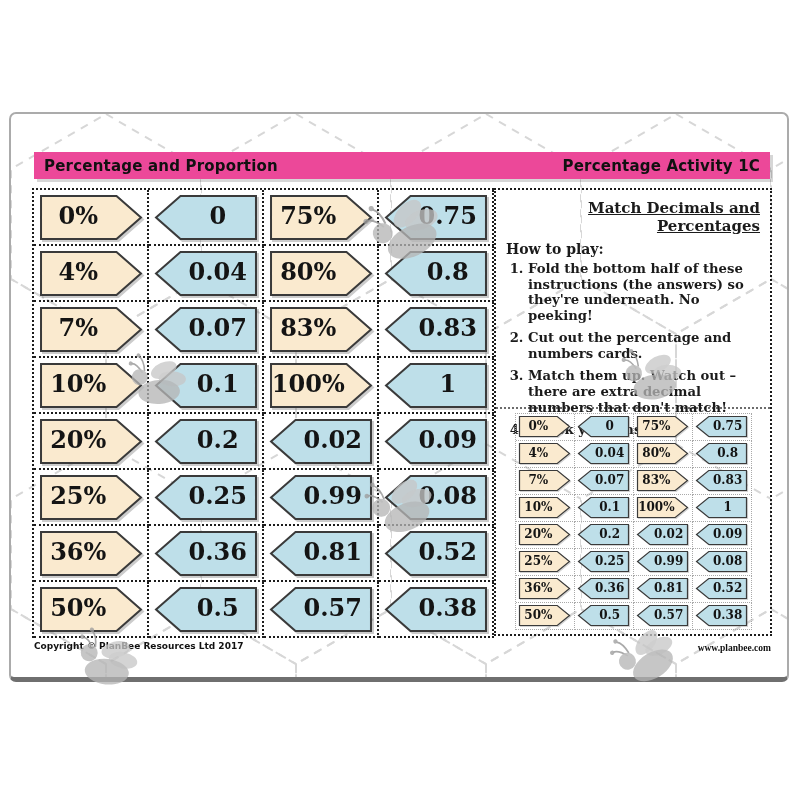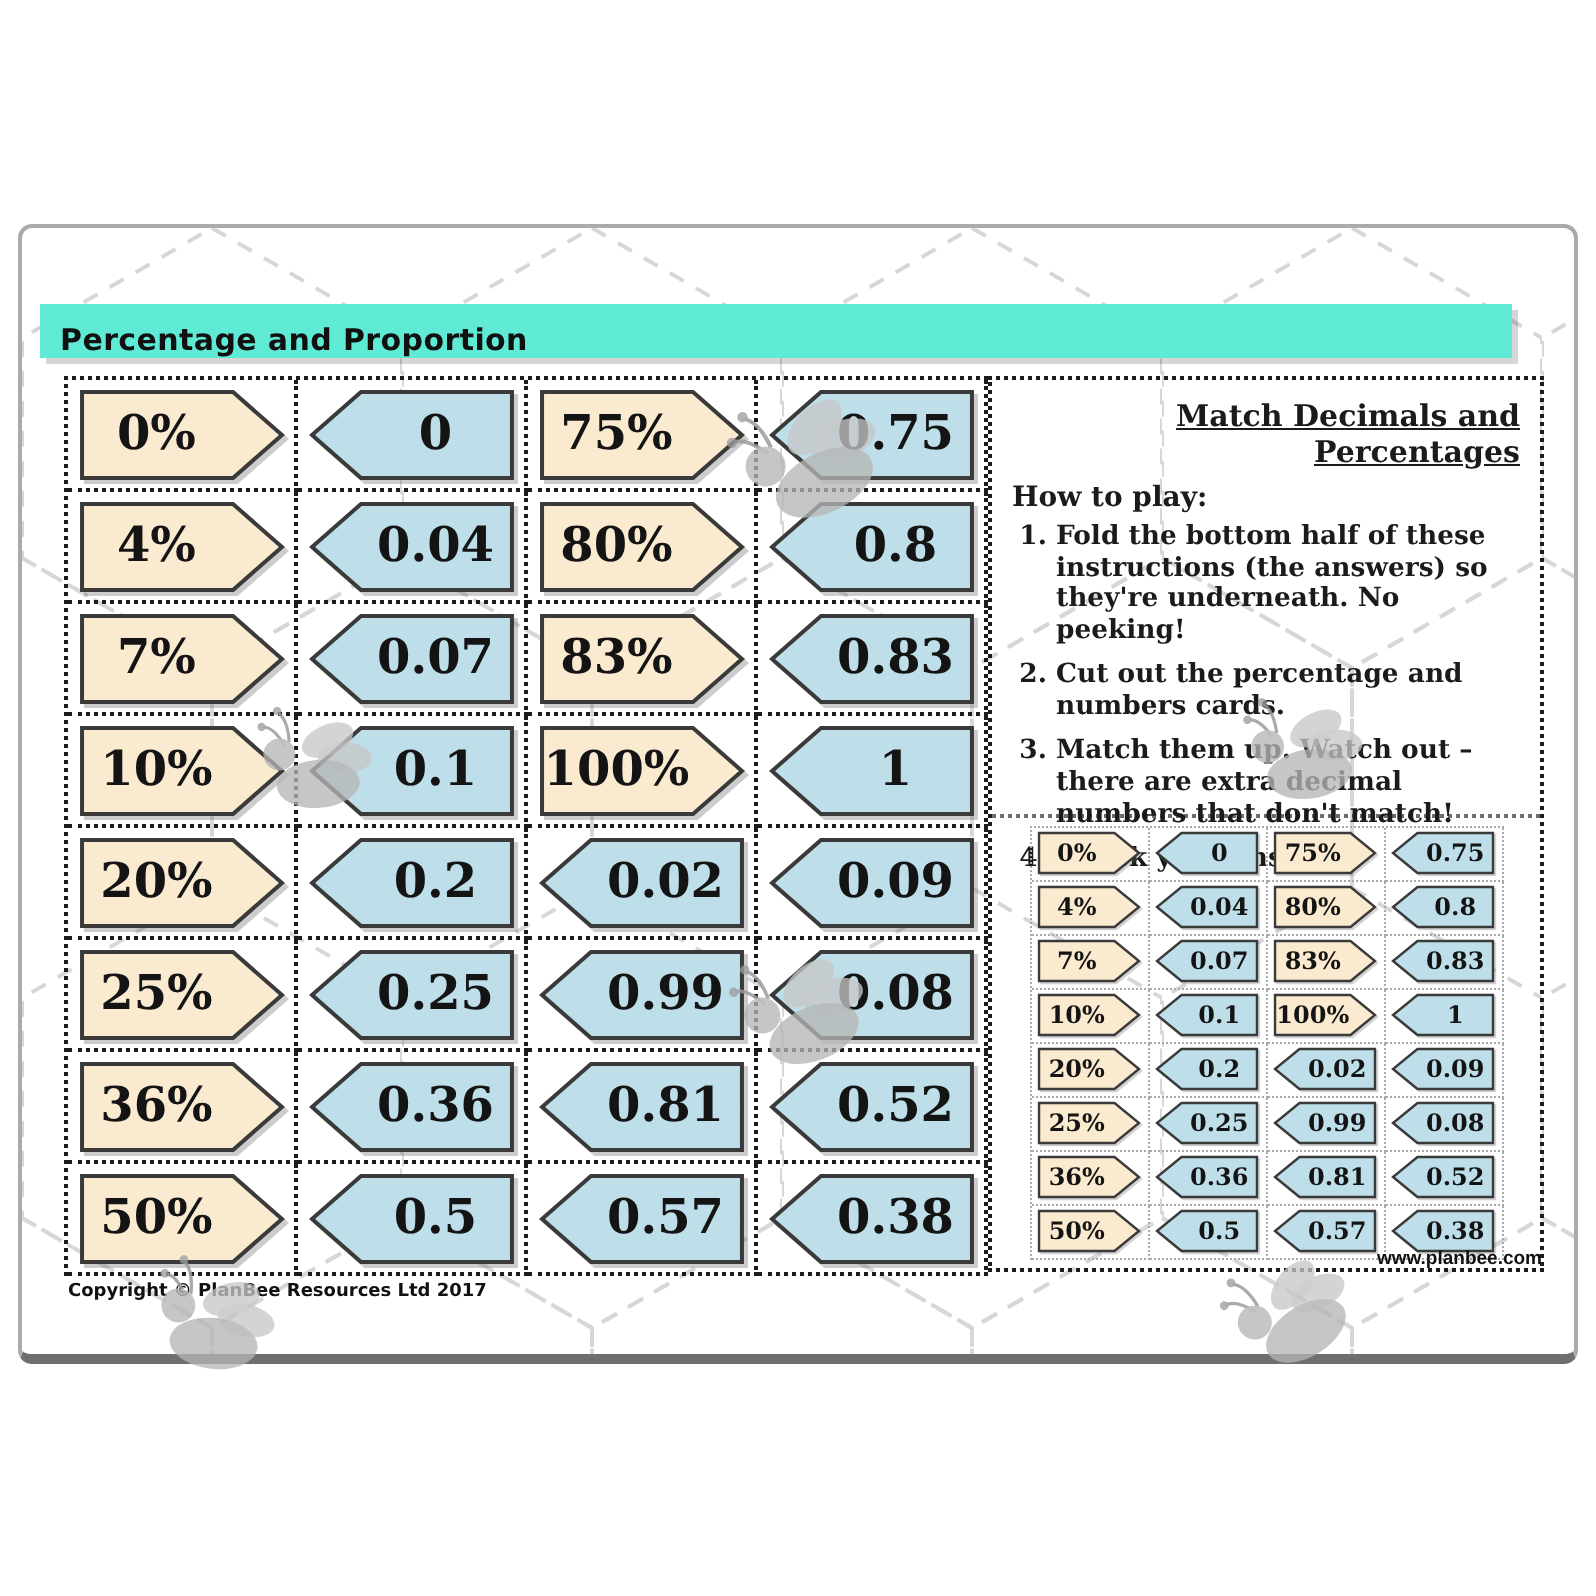--- a/index.html
+++ b/index.html
@@ -4,23 +4,23 @@
 <style>
   html,body{margin:0;padding:0;background:#ffffff;}
   body{width:798px;height:798px;position:relative;font-family:"Liberation Sans",sans-serif;overflow:hidden;}
 
   .sheet{position:absolute;left:9px;top:112px;width:776px;height:563px;background:#ffffff;
          border:2px solid #ababab;border-bottom:5px solid #6f6f6f;border-radius:7px;}
 
   .hexes{position:absolute;left:0;top:0;width:100%;height:100%;z-index:0;pointer-events:none;}
 
   
-  .header-bar{position:absolute;left:9px;top:38px;width:716px;height:27px;background:#5eead4;
+  .header-bar{position:absolute;left:23px;top:38px;width:716px;height:27px;background:#ec4899;
               box-shadow:3px 3px 0 rgba(0,0,0,0.16);display:flex;justify-content:space-between;
-              align-items:flex-end;padding:0 10px;z-index:1;}
+              align-items:center;padding:0 10px;z-index:1;}
   .header-title{font-weight:bold;font-size:15px;color:#111;letter-spacing:0.2px;
                 font-family:"DejaVu Sans",sans-serif;}
 
   
   .main-grid{position:absolute;left:21px;top:74px;z-index:1;display:grid;
              grid-template-columns:repeat(4,115px);grid-template-rows:repeat(8,56px);
              border-top:2px dotted #1c1c1c;border-left:2px dotted #1c1c1c;background:transparent;}
   .main-grid .cell{border-right:2px dotted #1c1c1c;border-bottom:2px dotted #1c1c1c;
                    display:flex;align-items:center;justify-content:center;}
 
@@ -50,21 +50,21 @@
   .answer-grid .cell{border-right:1px dotted #a9a9a9;border-bottom:1px dotted #a9a9a9;
                      display:flex;align-items:center;justify-content:center;}
   .answer-grid .card{width:51px;height:21px;}
   .answer-grid .card svg.arrow{filter:drop-shadow(1px 1px 0 rgba(110,110,110,0.3));}
   .answer-grid .card svg.arrow polygon{stroke-width:1.2px;}
   .answer-grid .card-label{font-size:12px;transform:translateY(-55%);}
 
   
   .footer-left{position:absolute;left:23px;top:527px;font-family:"DejaVu Sans",sans-serif;
                font-weight:bold;font-size:9px;color:#111;z-index:1;}
-  .footer-right{position:absolute;right:16px;top:510px;font-family:Liberation Sans, sans-serif;
+  .footer-right{position:absolute;right:16px;top:529px;font-family:Liberation Serif, serif;
                 font-weight:bold;font-size:9.5px;color:#111;z-index:1;}
 
   
   .bee{position:absolute;width:86px;height:74px;z-index:2;opacity:0.85;pointer-events:none;}
   .bee svg{width:100%;height:100%;}
   .bee1{left:352px;top:82px;transform:rotate(-8deg);}
   .bee2{left:103px;top:233px;transform:rotate(14deg) scale(0.8);}
   .bee3{left:348px;top:358px;transform:rotate(-4deg) scale(0.9);}
   .bee4{left:598px;top:228px;transform:rotate(10deg) scale(0.82);}
   .bee5{left:52px;top:512px;transform:rotate(24deg) scale(0.85);}
@@ -83,20 +83,21 @@
           <path d="M95 0 L190 55 L190 165 L95 220 L0 165 L0 55 Z" transform="translate(95,165)"></path>
           <path d="M95 0 L190 55 L190 165 L95 220 L0 165 L0 55 Z" transform="translate(-95,165)"></path>
         </g>
       </pattern>
     </defs>
     <rect width="100%" height="100%" fill="url(#hexpat)"></rect>
   </svg>
 
   <div class="header-bar">
     <span class="header-title">Percentage and Proportion</span>
+    <span class="header-title">Percentage Activity 1C</span>
   </div>
 
   <div class="main-grid" id="main-grid">
       <div class="cell">
         <div class="card percent">
           <svg class="arrow" viewBox="0 0 100 44" preserveAspectRatio="none">
             <polygon points="1,1 75,1 99,22 75,43 1,43" fill="#FAEACF" stroke="#3A3A3A"></polygon>
           </svg>
           <span class="card-label">0%</span>
         </div>

